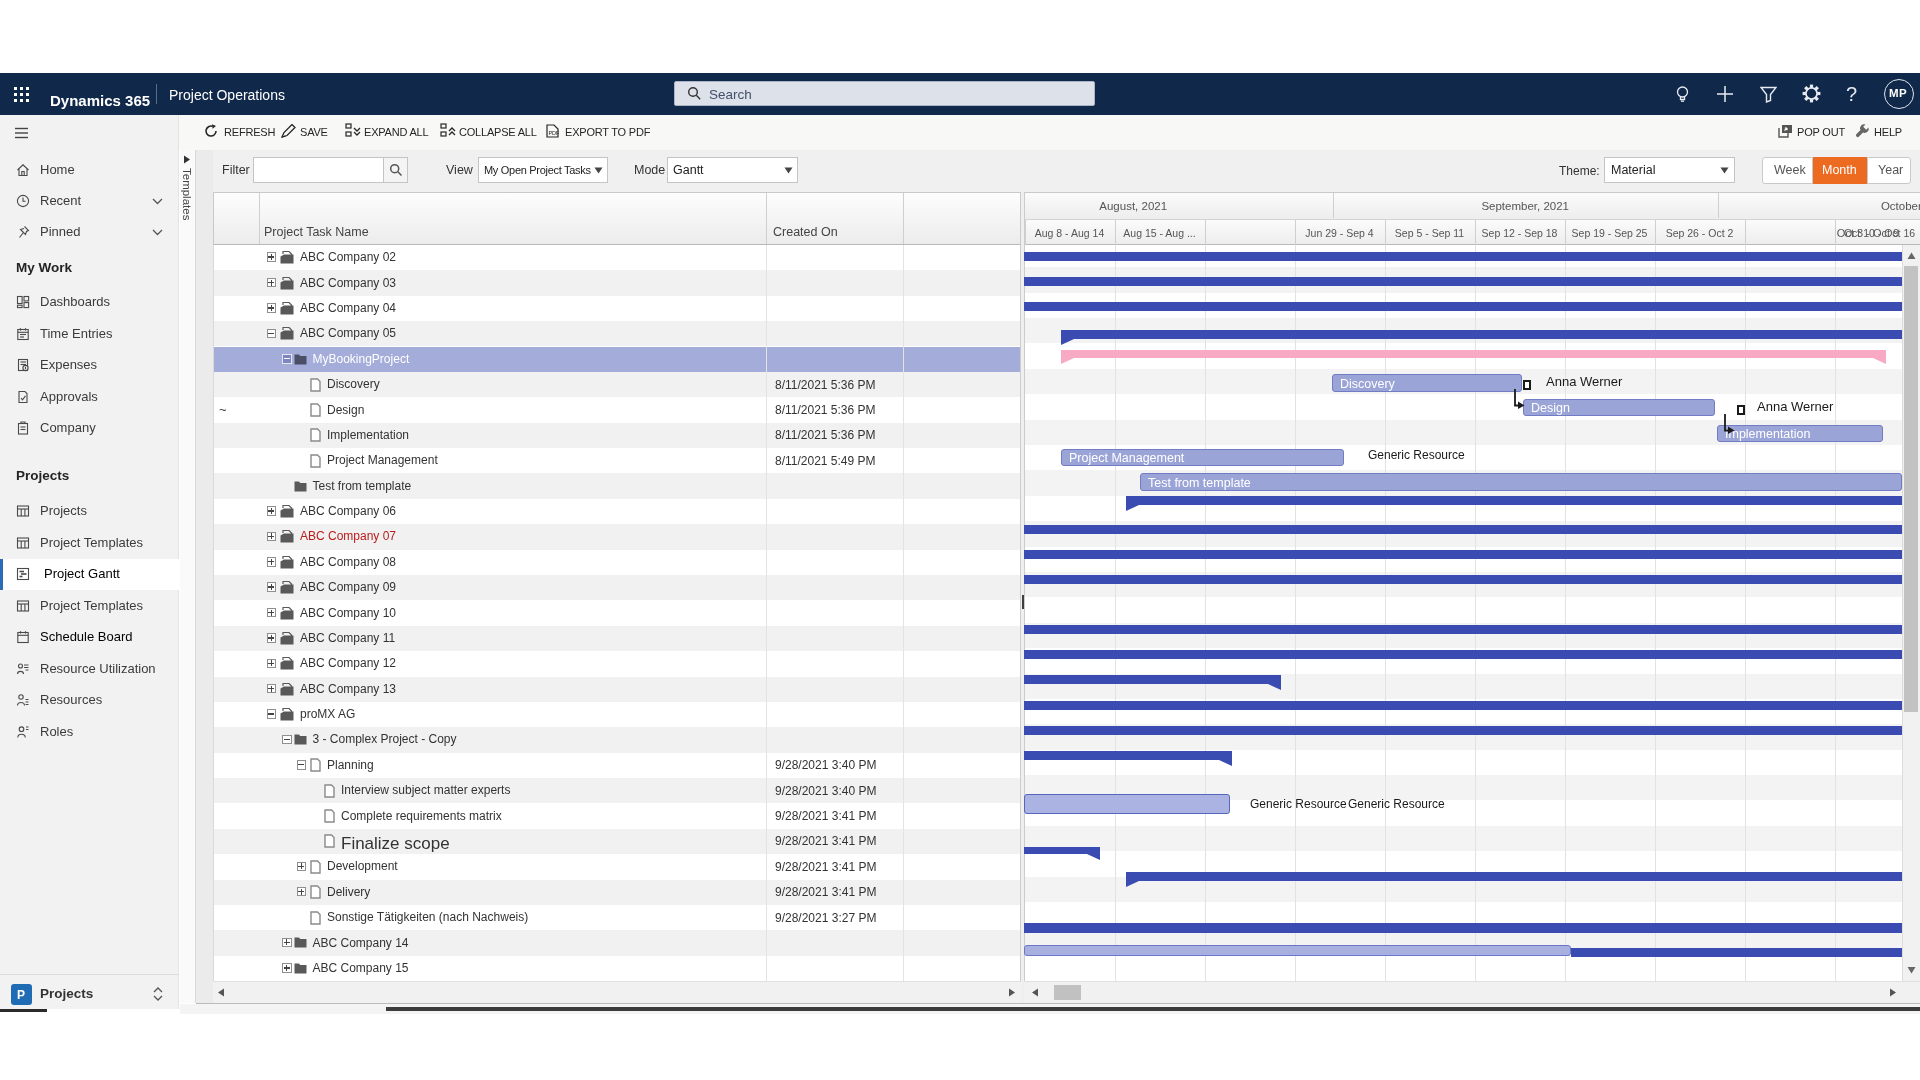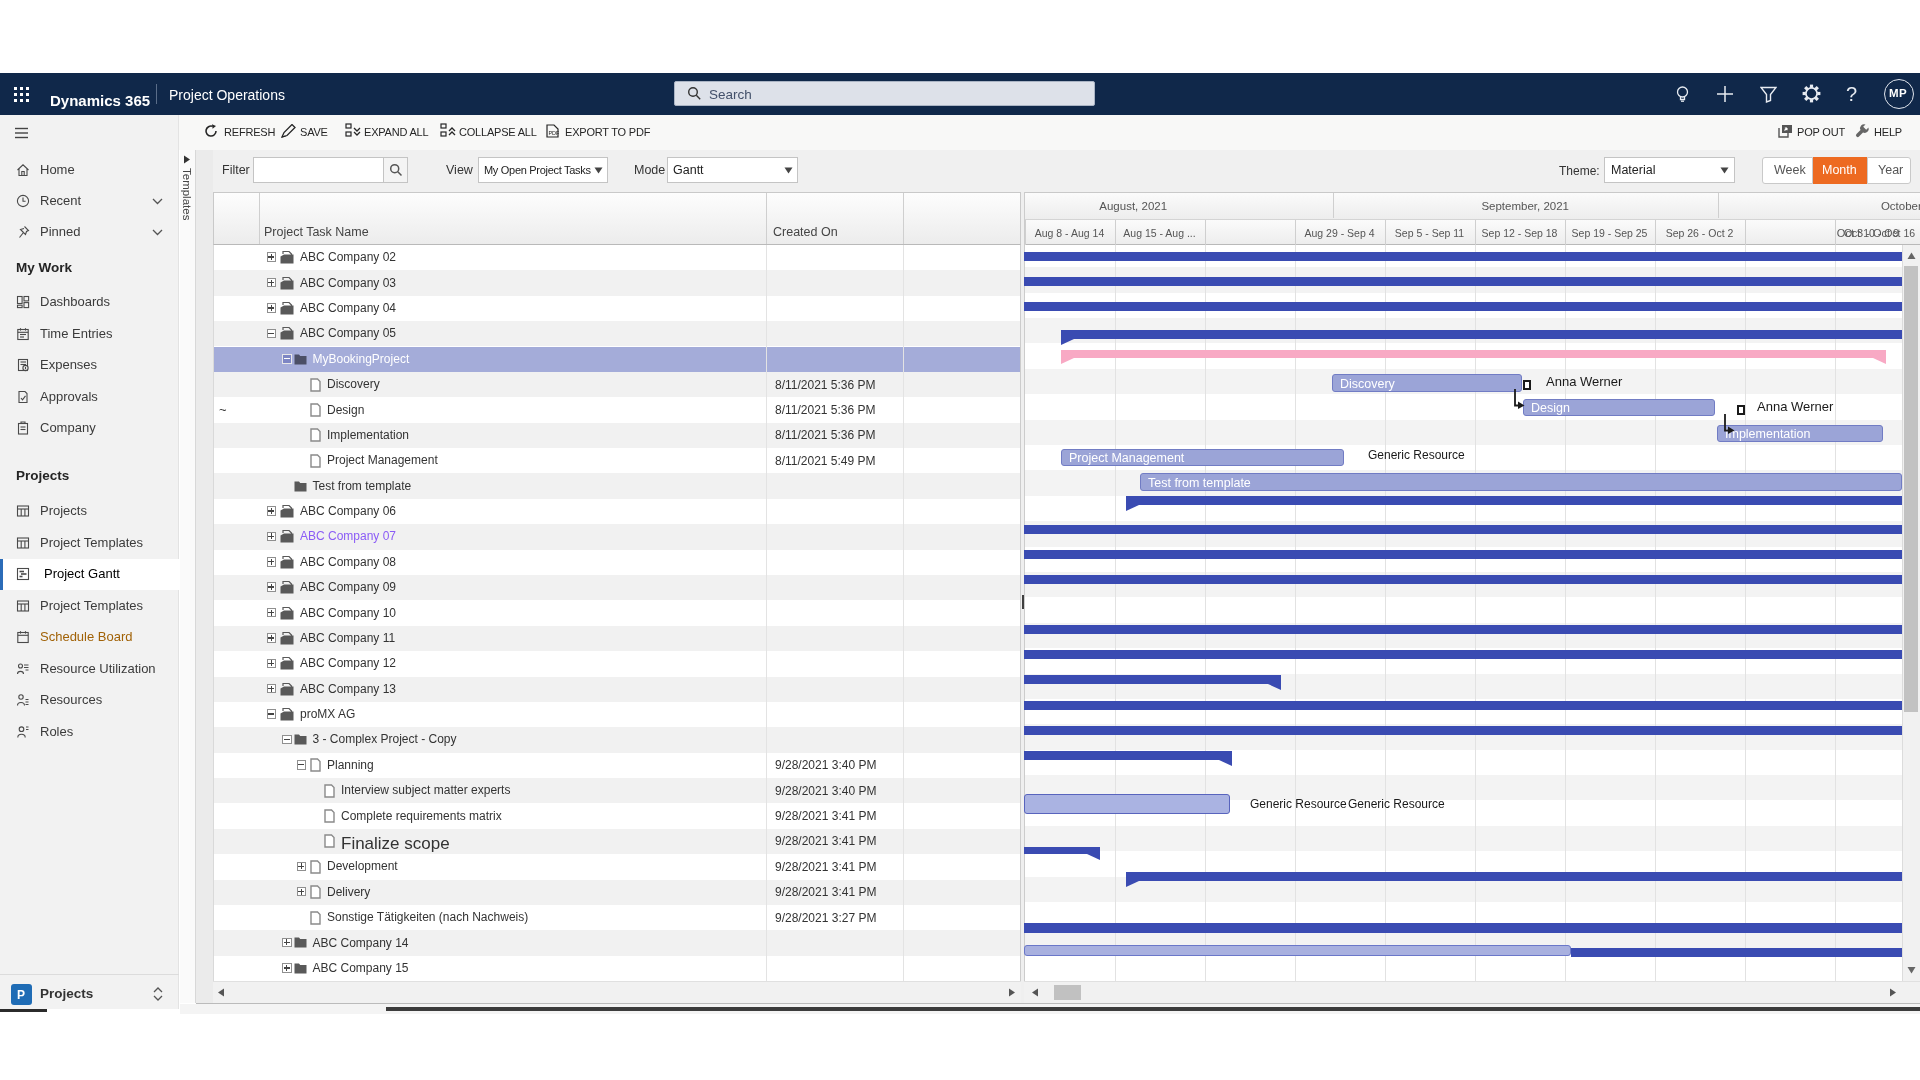--- a/index.html
+++ b/index.html
@@ -190,21 +190,21 @@
     <line x1="5.2" y1="5" x2="5.2" y2="12"></line>
     <line x1="8.9" y1="5" x2="8.9" y2="12"></line>
   </svg>
 <div class="txt" style="left:40px;top:597.5px;font-size:13px;font-weight:normal;color:#3b3b3b;">Project Templates</div>
 <svg class="ic" style="left:16px;top:630px;" width="14" height="14" viewBox="0 0 14 14" fill="none" stroke="#4a4a4a" stroke-width="1.1">
     <rect x="1.8" y="2.5" width="10.4" height="10"></rect>
     <line x1="1.8" y1="5.3" x2="12.2" y2="5.3"></line>
     <line x1="4.5" y1="1.2" x2="4.5" y2="3.6"></line>
     <line x1="9.5" y1="1.2" x2="9.5" y2="3.6"></line>
   </svg>
-<div class="txt" style="left:40px;top:629.0px;font-size:13px;font-weight:normal;color:#a16207;">Schedule Board</div>
+<div class="txt" style="left:40px;top:629.0px;font-size:13px;font-weight:normal;color:#000000;">Schedule Board</div>
 <svg class="ic" style="left:16px;top:661.5px;" width="14" height="14" viewBox="0 0 14 14" fill="none" stroke="#4a4a4a" stroke-width="1.1">
     <circle cx="4.5" cy="4" r="2"></circle>
     <path d="M1.5 12 C1.5 8.5 7.5 8.5 7.5 12"></path>
     <path d="M8 3 L12.5 3 M8 5.5 L12.5 5.5 M9.5 8 L12.5 8"></path>
   </svg>
 <div class="txt" style="left:40px;top:660.5px;font-size:13px;font-weight:normal;color:#3b3b3b;">Resource Utilization</div>
 <svg class="ic" style="left:16px;top:693px;" width="14" height="14" viewBox="0 0 14 14" fill="none" stroke="#4a4a4a" stroke-width="1.1">
     <circle cx="5" cy="4" r="2.2"></circle>
     <path d="M1.5 12.5 C1.5 8.5 8.5 8.5 8.5 12.5"></path>
     <path d="M9.5 6.5 L12.5 6.5 M9.5 9 L12.5 9 M9.5 11.5 L12.5 11.5"></path>
@@ -281,21 +281,21 @@
 <div class="abs" style="left:1717.9px;top:193px;width:1px;height:25px;background:#cfcfcf;"></div>
 <div class="abs" style="left:1717.9px;top:193px;width:202.1px;height:25px;"></div>
 <div class="txt" style="left:1917.0px;top:199.5px;transform:translateX(-50%);font-size:11.5px;color:#555;">October, 2021</div>
 <div class="abs" style="left:1024.5px;top:219.5px;width:1px;height:25px;background:#cfcfcf;"></div>
 <div class="txt" style="left:1069.5px;top:227px;transform:translateX(-50%);font-size:10.5px;color:#555;">Aug 8 - Aug 14</div>
 <div class="abs" style="left:1114.5px;top:219.5px;width:1px;height:25px;background:#cfcfcf;"></div>
 <div class="txt" style="left:1159.5px;top:227px;transform:translateX(-50%);font-size:10.5px;color:#555;">Aug 15 - Aug ...</div>
 <div class="abs" style="left:1204.5px;top:219.5px;width:1px;height:25px;background:#cfcfcf;"></div>
 <div class="txt" style="left:1249.5px;top:227px;transform:translateX(-50%);font-size:10.5px;color:#555;margin-top:36px;">Aug 22 - Aug ...</div>
 <div class="abs" style="left:1294.5px;top:219.5px;width:1px;height:25px;background:#cfcfcf;"></div>
-<div class="txt" style="left:1339.5px;top:227px;transform:translateX(-50%);font-size:10.5px;color:#555;">Aug 29 - Sep 4</div>
+<div class="txt" style="left:1339.5px;top:227px;transform:translateX(-50%);font-size:10.5px;color:#555;">Jun 29 - Sep 4</div>
 <div class="abs" style="left:1384.5px;top:219.5px;width:1px;height:25px;background:#cfcfcf;"></div>
 <div class="txt" style="left:1429.5px;top:227px;transform:translateX(-50%);font-size:10.5px;color:#555;">Sep 5 - Sep 11</div>
 <div class="abs" style="left:1474.5px;top:219.5px;width:1px;height:25px;background:#cfcfcf;"></div>
 <div class="txt" style="left:1519.5px;top:227px;transform:translateX(-50%);font-size:10.5px;color:#555;">Sep 12 - Sep 18</div>
 <div class="abs" style="left:1564.5px;top:219.5px;width:1px;height:25px;background:#cfcfcf;"></div>
 <div class="txt" style="left:1609.5px;top:227px;transform:translateX(-50%);font-size:10.5px;color:#555;">Sep 19 - Sep 25</div>
 <div class="abs" style="left:1654.5px;top:219.5px;width:1px;height:25px;background:#cfcfcf;"></div>
 <div class="txt" style="left:1699.5px;top:227px;transform:translateX(-50%);font-size:10.5px;color:#555;">Sep 26 - Oct 2</div>
 <div class="abs" style="left:1744.5px;top:219.5px;width:1px;height:25px;background:#cfcfcf;"></div>
 <div class="txt" style="left:1868px;top:227px;transform:translateX(-50%);font-size:11px;color:#555;">Oct 3 - Oct 9</div>
@@ -417,21 +417,21 @@
     <path d="M0.5 5.5 L4 3.5 L13.5 3.5 L13.5 12.5 L0.5 12.5 Z" fill="#595959"></path>
   </svg>
 <div class="txt" style="left:300px;top:504.0px;font-size:12px;color:#333;">ABC Company 06</div>
 <div class="abs" style="left:266.5px;top:531.6700000000001px;width:9.5px;height:9.5px;background:#fff;border:1px solid #8f8f8f;"></div>
 <div class="abs" style="left:268.3px;top:535.6700000000001px;width:6px;height:1.4px;background:#444;"></div>
 <div class="abs" style="left:270.6px;top:533.3700000000001px;width:1.4px;height:6px;background:#444;"></div>
 <svg class="ic" style="left:280px;top:530.3700000000001px;" width="14" height="13" viewBox="0 0 14 13">
     <path d="M3 3 L3 0.5 L9 0.5 L11.5 3 L11.5 5" fill="none" stroke="#595959" stroke-width="1.2"></path>
     <path d="M0.5 5.5 L4 3.5 L13.5 3.5 L13.5 12.5 L0.5 12.5 Z" fill="#595959"></path>
   </svg>
-<div class="txt" style="left:300px;top:529.4px;font-size:12px;color:#8b5cf6;">ABC Company 07</div>
+<div class="txt" style="left:300px;top:529.4px;font-size:12px;color:#b91c1c;">ABC Company 07</div>
 <div class="abs" style="left:266.5px;top:557.05px;width:9.5px;height:9.5px;background:#fff;border:1px solid #8f8f8f;"></div>
 <div class="abs" style="left:268.3px;top:561.05px;width:6px;height:1.4px;background:#444;"></div>
 <div class="abs" style="left:270.6px;top:558.75px;width:1.4px;height:6px;background:#444;"></div>
 <svg class="ic" style="left:280px;top:555.75px;" width="14" height="13" viewBox="0 0 14 13">
     <path d="M3 3 L3 0.5 L9 0.5 L11.5 3 L11.5 5" fill="none" stroke="#595959" stroke-width="1.2"></path>
     <path d="M0.5 5.5 L4 3.5 L13.5 3.5 L13.5 12.5 L0.5 12.5 Z" fill="#595959"></path>
   </svg>
 <div class="txt" style="left:300px;top:554.8px;font-size:12px;color:#333;">ABC Company 08</div>
 <div class="abs" style="left:266.5px;top:582.4300000000001px;width:9.5px;height:9.5px;background:#fff;border:1px solid #8f8f8f;"></div>
 <div class="abs" style="left:268.3px;top:586.4300000000001px;width:6px;height:1.4px;background:#444;"></div>

